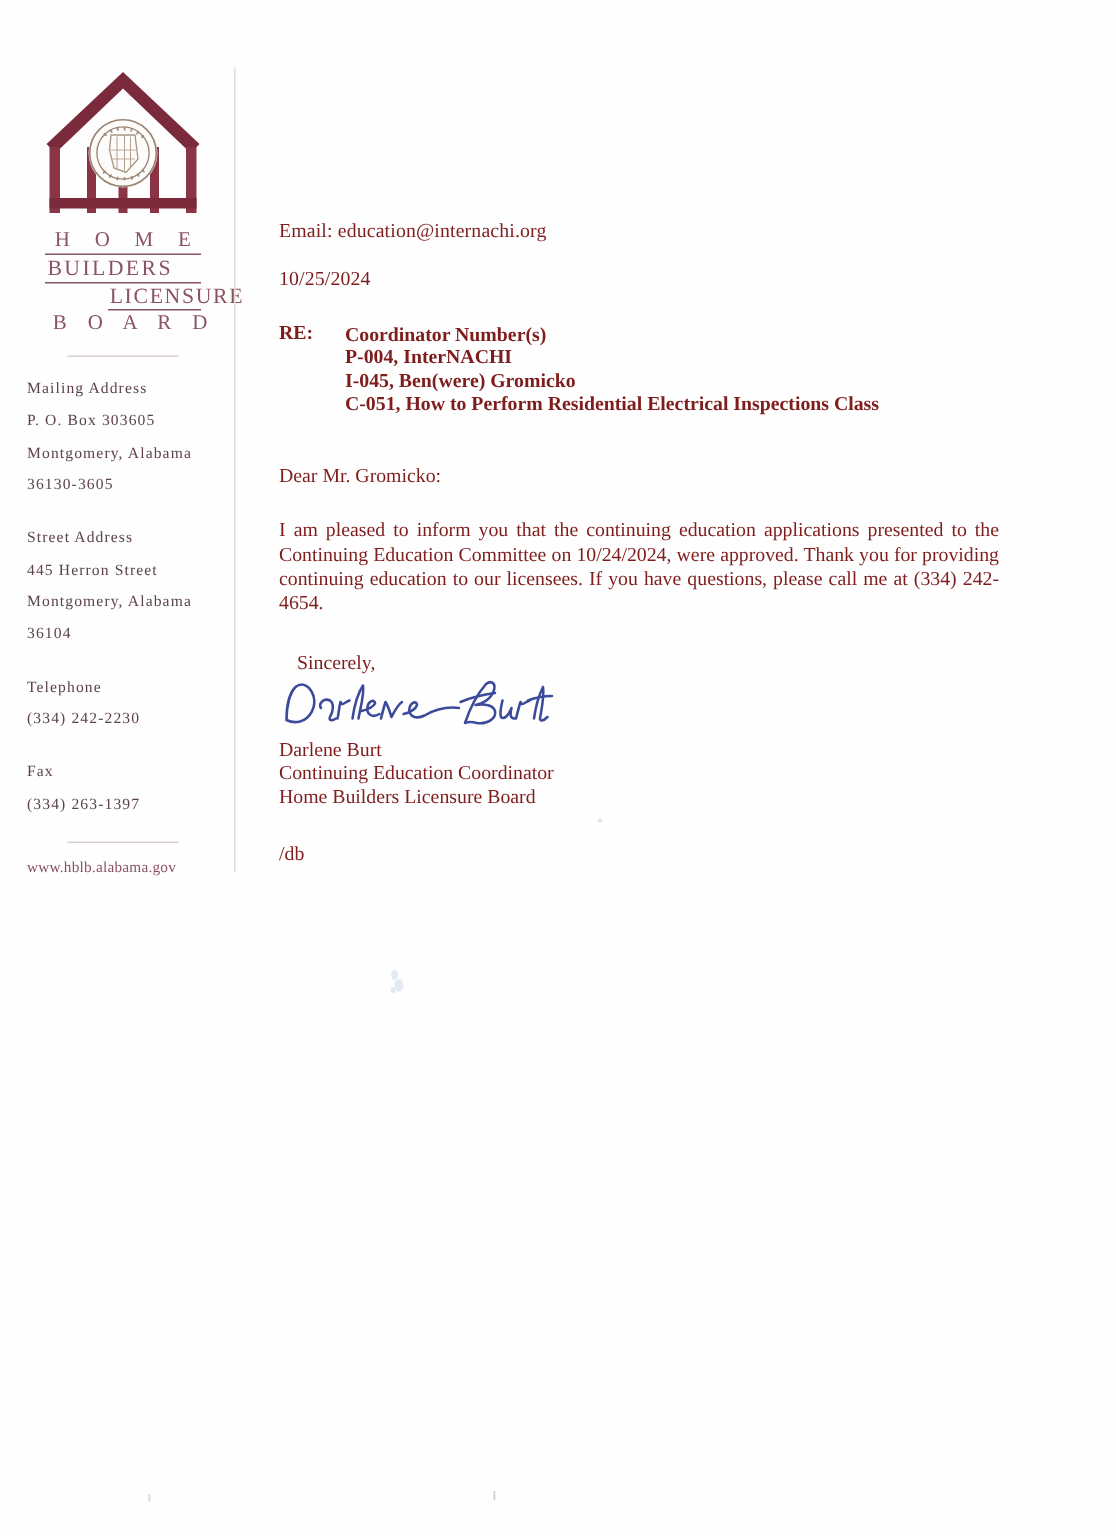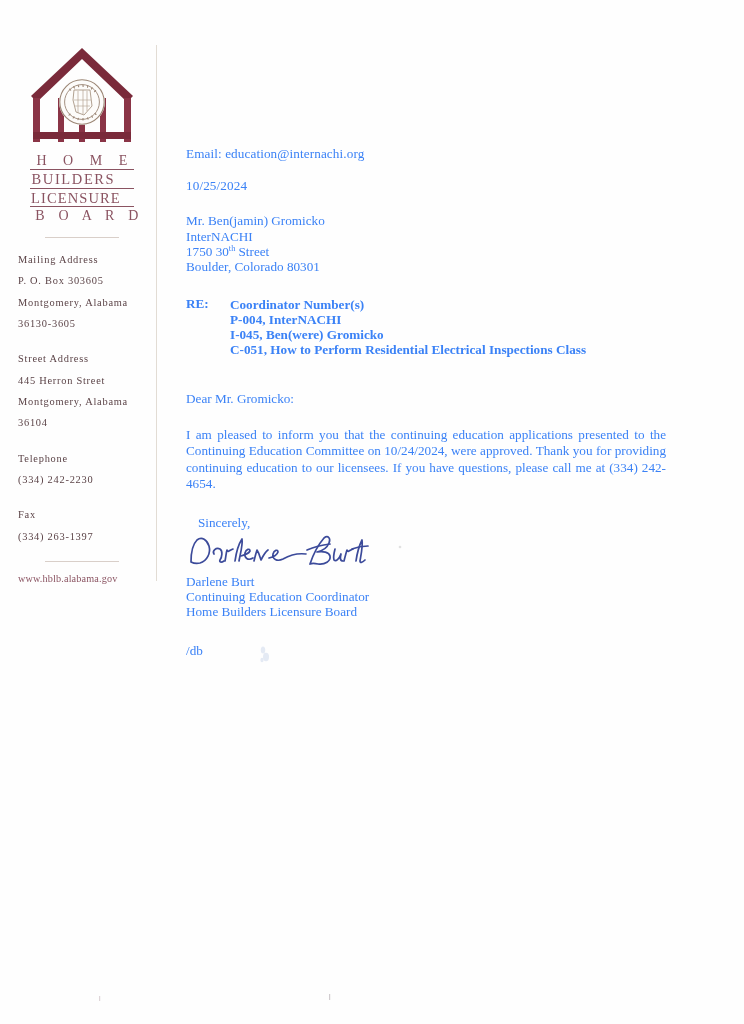--- a/index.html
+++ b/index.html
@@ -50,21 +50,21 @@
     border-bottom: 1.4px solid #8a5361;
     padding-bottom: 1px;
     margin-bottom: 2px;
     font-size: 14.5px;
     letter-spacing: 4.2px;
     text-indent: 4.2px;
     white-space: nowrap;
   }
   .logo-word.w-home      { font-size: 14px;   letter-spacing: 6.5px; text-indent: 6.5px; }
   .logo-word.w-builders  { font-size: 14.5px; letter-spacing: 1.6px; text-indent: 1.6px; }
-  .logo-word.w-licensure { font-size: 14.5px; letter-spacing: 1.1px; text-indent: 1.1px; }
+  .logo-word.w-licensure { font-size: 14.5px; letter-spacing: 1.1px; text-indent: 1.1px; margin-left: 42px; }
   .logo-word.w-board     { font-size: 14px;   letter-spacing: 5.2px; text-indent: 5.2px; border-bottom: none; }
 
   .lh-rule {
     width: 74px;
     height: 0;
     margin: 13px auto 11px auto;
     border-top: 1px solid #d9cfc9;
   }
 
   .lh-block {
@@ -94,21 +94,21 @@
   }
 
   
   #letter-body {
     position: absolute;
     left: 186px;
     top: 146px;
     width: 492px;
     font-size: 13.2px;
     line-height: 1.0;
-    color: #3b82f6;
+    color: #7f1d1d;
   }
 
   .blk { margin: 0 0 16px 0; }
   .ln  { display: block; line-height: 15.6px; white-space: nowrap; }
 
   .email-line { letter-spacing: 0.1px; }
   .date-line  { letter-spacing: 0.1px; }
 
   .addr-block .ln { line-height: 15.4px; }
   sup.ord { font-size: 0.62em; vertical-align: super; line-height: 0; }
@@ -248,28 +248,20 @@
   <div id="letter-body">
 
     <div class="blk">
       <span class="ln email-line">Email:  education@internachi.org</span>
     </div>
 
     <div class="blk" style="margin-bottom:20px;">
       <span class="ln date-line">10/25/2024</span>
     </div>
 
-    <div class="blk addr-block" style="margin-bottom:0;">
-      <span class="ln">Mr. Ben(jamin) Gromicko</span>
-      <span class="ln">InterNACHI</span>
-      <span class="ln">
-        <span>1750 30</span><sup class="ord">th</sup><span> Street</span>
-      </span>
-      <span class="ln">Boulder, Colorado 80301</span>
-    </div>
 
     <div class="re-block">
       <span class="re-label">RE:</span>
       <span class="ln">Coordinator Number(s)</span>
       <span class="ln">P-004, InterNACHI</span>
       <span class="ln">I-045, Ben(were) Gromicko</span>
       <span class="ln">C-051, How to Perform Residential Electrical Inspections Class</span>
     </div>
 
     <div class="salutation">Dear Mr. Gromicko:</div>

